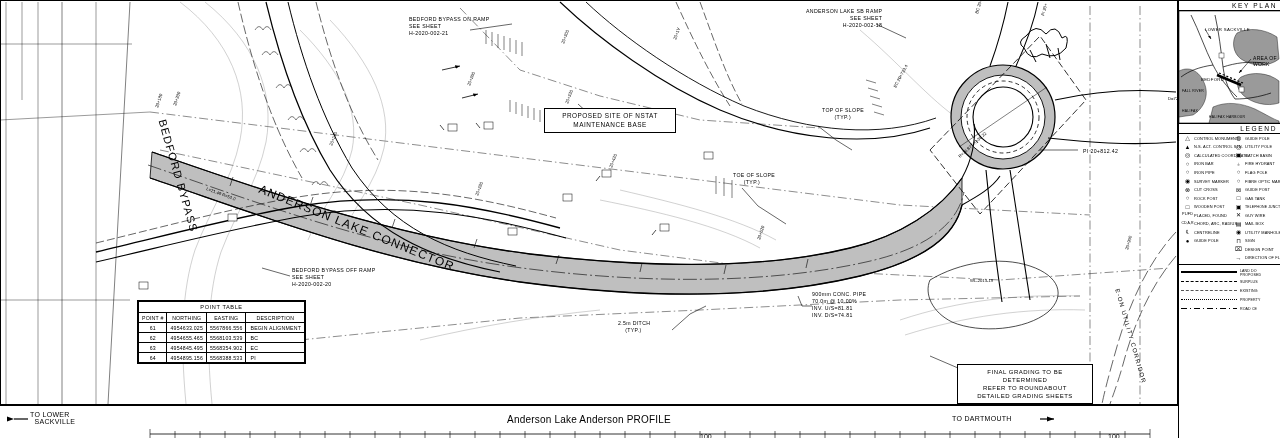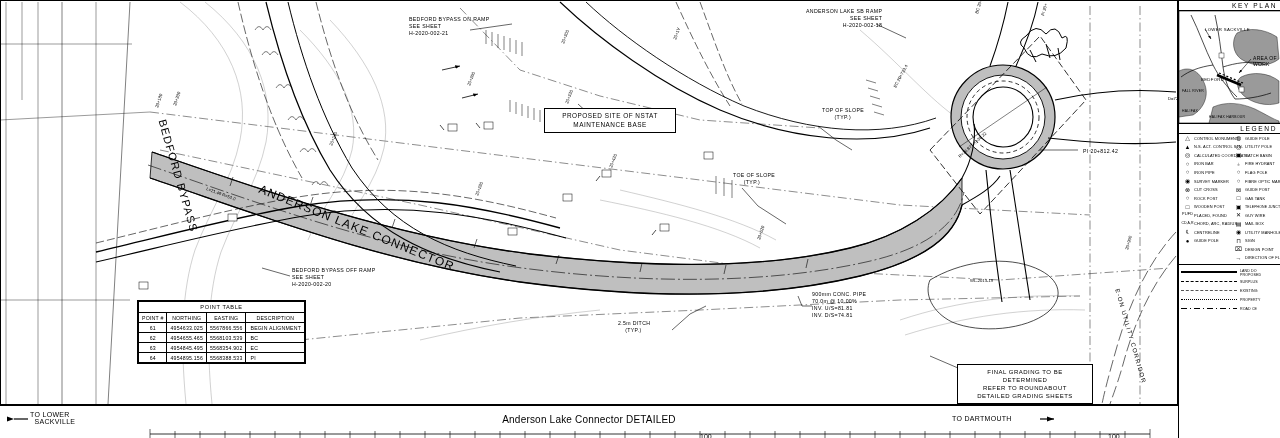--- a/index.html
+++ b/index.html
@@ -356,21 +356,21 @@
       <path d="M1040,14 l14,0" stroke="#000" stroke-width="1.2" marker-end="url(#arrowS)"></path>
       <g fill="#000" font-family="Liberation Sans, sans-serif" font-size="7">
         <text x="700" y="34">100</text>
         <text x="1108" y="34">100</text>
       </g>
     </svg>
     <div class="dir-txt" style="left:30px;top:6px">TO LOWER
   SACKVILLE</div>
     <div class="dir-txt" style="left:952px;top:10px">TO DARTMOUTH</div>
   </div>
-  <div id="profile-title">Anderson Lake Connector DETAILED</div>
+  <div id="profile-title">Anderson Lake Anderson PROFILE</div>
 
   <div id="right-panel">
 
     <div class="panel-hdr">KEY PLAN</div>
 
     <div id="keyplan-img">
       <svg width="102" height="112">
         <rect x="0" y="0" width="102" height="112" fill="#fff" stroke="#000" stroke-width="0.6"></rect>
 
         <path d="M0,60 C12,54 22,62 26,74 C30,86 24,98 14,104 L0,106 Z" fill="#9a9a9a" stroke="#000" stroke-width="0.4"></path>

